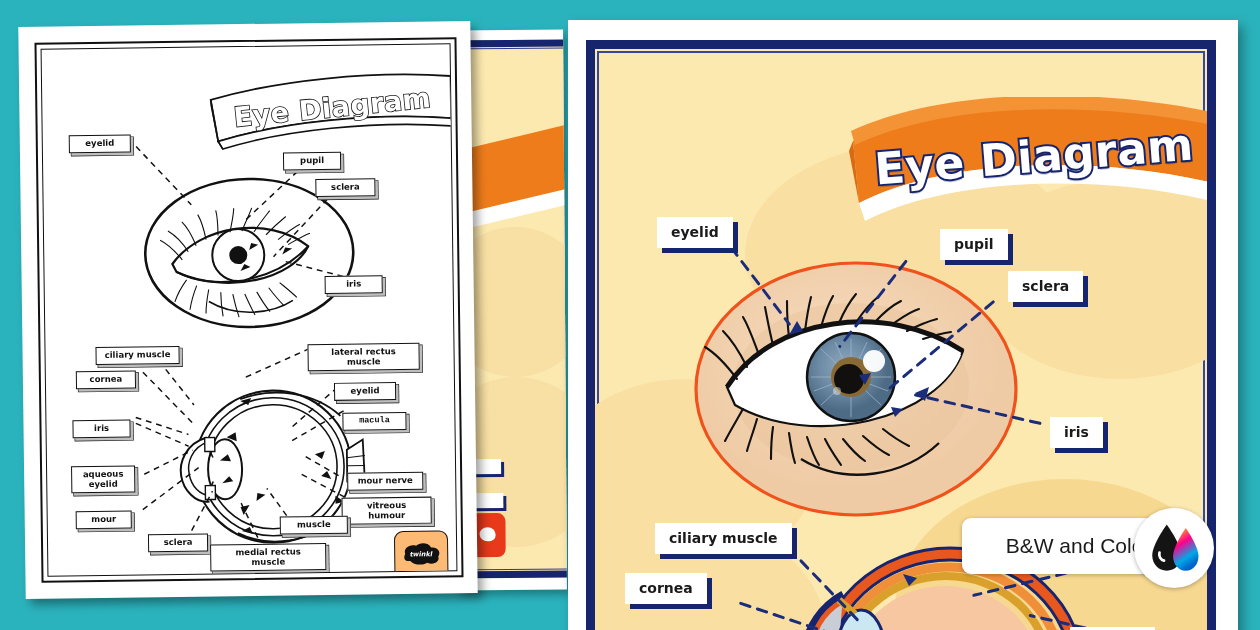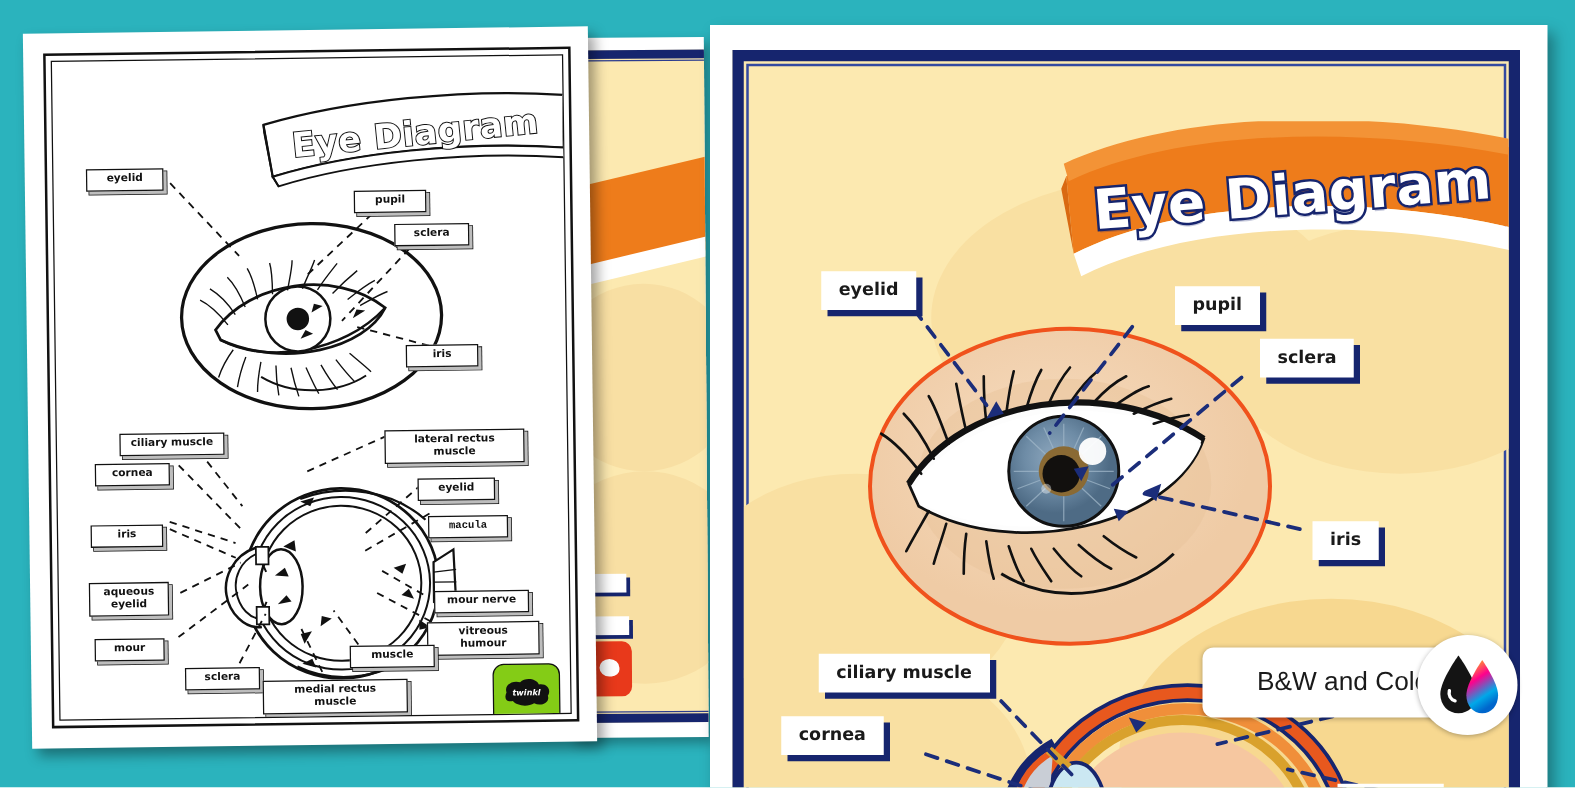--- a/index.html
+++ b/index.html
@@ -79,21 +79,21 @@
     text-align: center;
     padding: 3px 6px 3px;
     line-height: 1.12;
     white-space: pre-line;
   }
 
   
   #bw-twinkl {
     position:absolute; right: 8px; bottom: -6px;
     width: 54px; height: 46px;
-    background:#84cc16; border: 1.6px solid #111;
+    background:#fdba74; border: 1.6px solid #111;
     border-radius: 9px 9px 0 0;
     display:flex; align-items:center; justify-content:center;
   }
   .twinkl-blob { width: 42px; height: 24px; display:block; }
 
   
   #mid-sheet {
     left: 455px; top: 30px;
     width: 110px; height: 560px;
     transform: rotate(-0.4deg);

